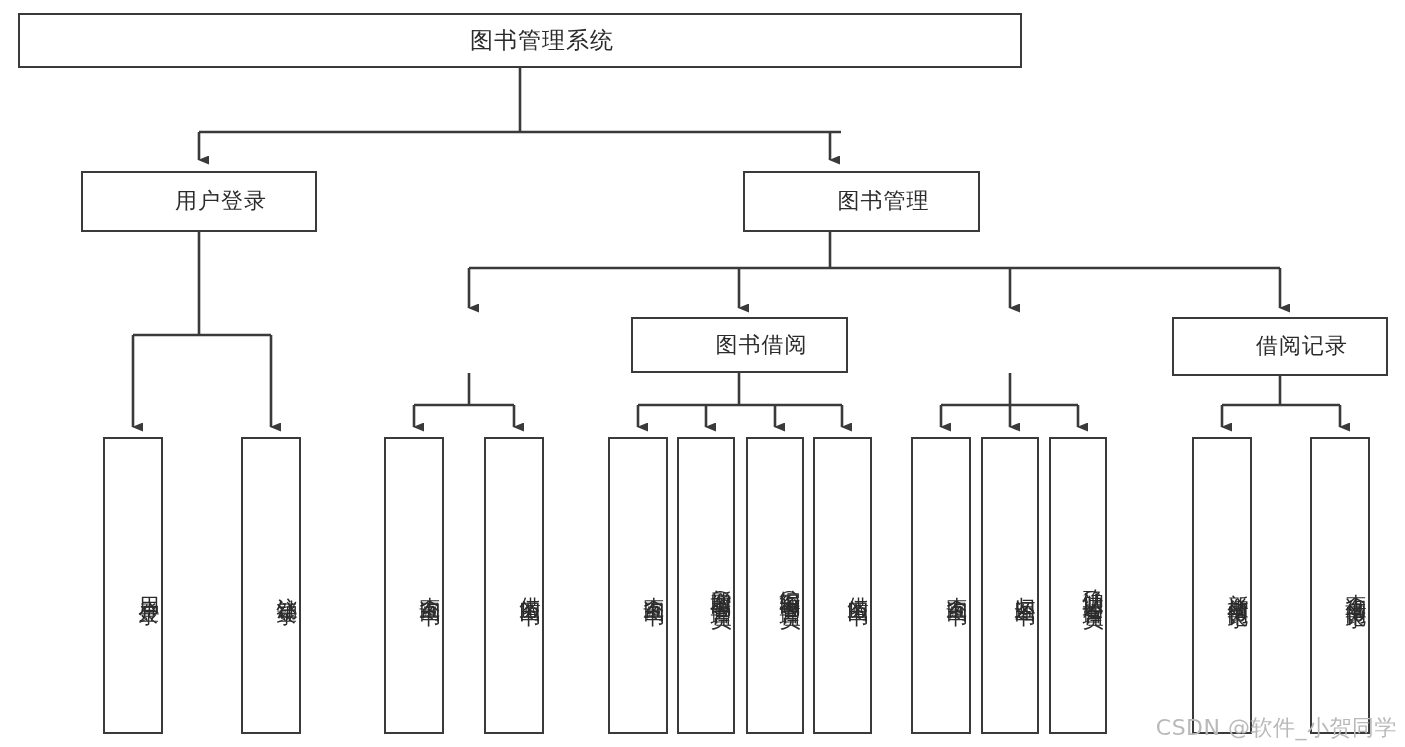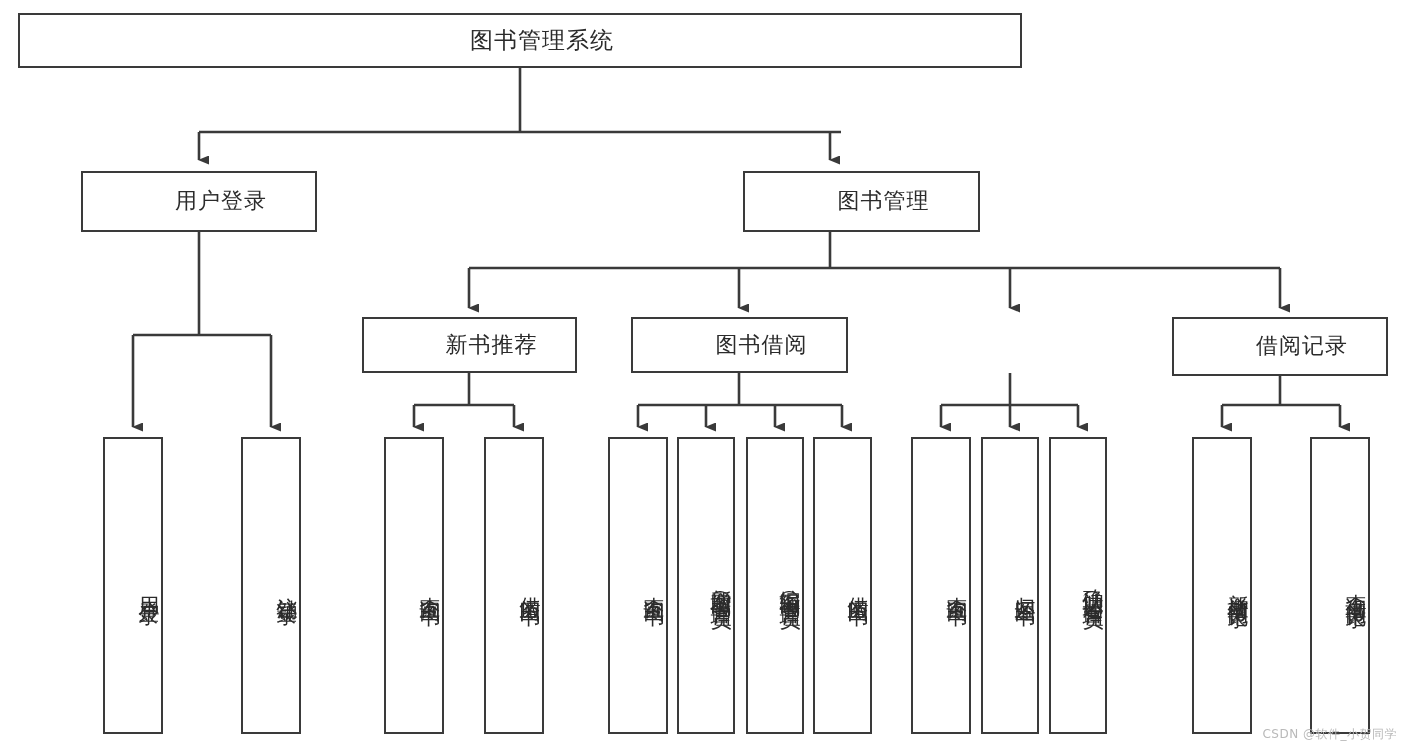--- a/index.html
+++ b/index.html
@@ -61,21 +61,21 @@
     display: block;
     text-align: center;
   }
   .node.root {
     font-size: 23px;
   }
   #watermark {
     position: absolute;
     right: 8px;
     bottom: 4px;
-    font-size: 12px;
+    font-size: 22px;
     color: #b9b9b9;
     letter-spacing: 0.5px;
     z-index: 5;
     white-space: nowrap;
   }
 </style>
 </head>
 <body>
 
 <div id="diagram-root">
@@ -135,23 +135,20 @@
     <span class="label">图书管理系统</span>
   </div>
 
   <div class="node horizontal" style="left:81px; top:171px; width:236px; height:61px;">
     <span class="label">用户登录</span>
   </div>
   <div class="node horizontal" style="left:711px; top:171px; width:237px; height:61px;margin-left:32px;">
     <span class="label">图书管理</span>
   </div>
 
-  <div class="node horizontal" style="left:362px; top:317px; width:215px; height:56px;">
-    <span class="label">新书推荐</span>
-  </div>
   <div class="node horizontal" style="left:631px; top:317px; width:217px; height:56px;">
     <span class="label">图书借阅</span>
   </div>
   <div class="node horizontal" style="left:1172px; top:317px; width:216px; height:59px;">
     <span class="label">借阅记录</span>
   </div>
 
   <div class="node vertical" style="left:103px; top:437px; width:60px; height:297px;">
     <span class="label">用户登录</span>
   </div>

